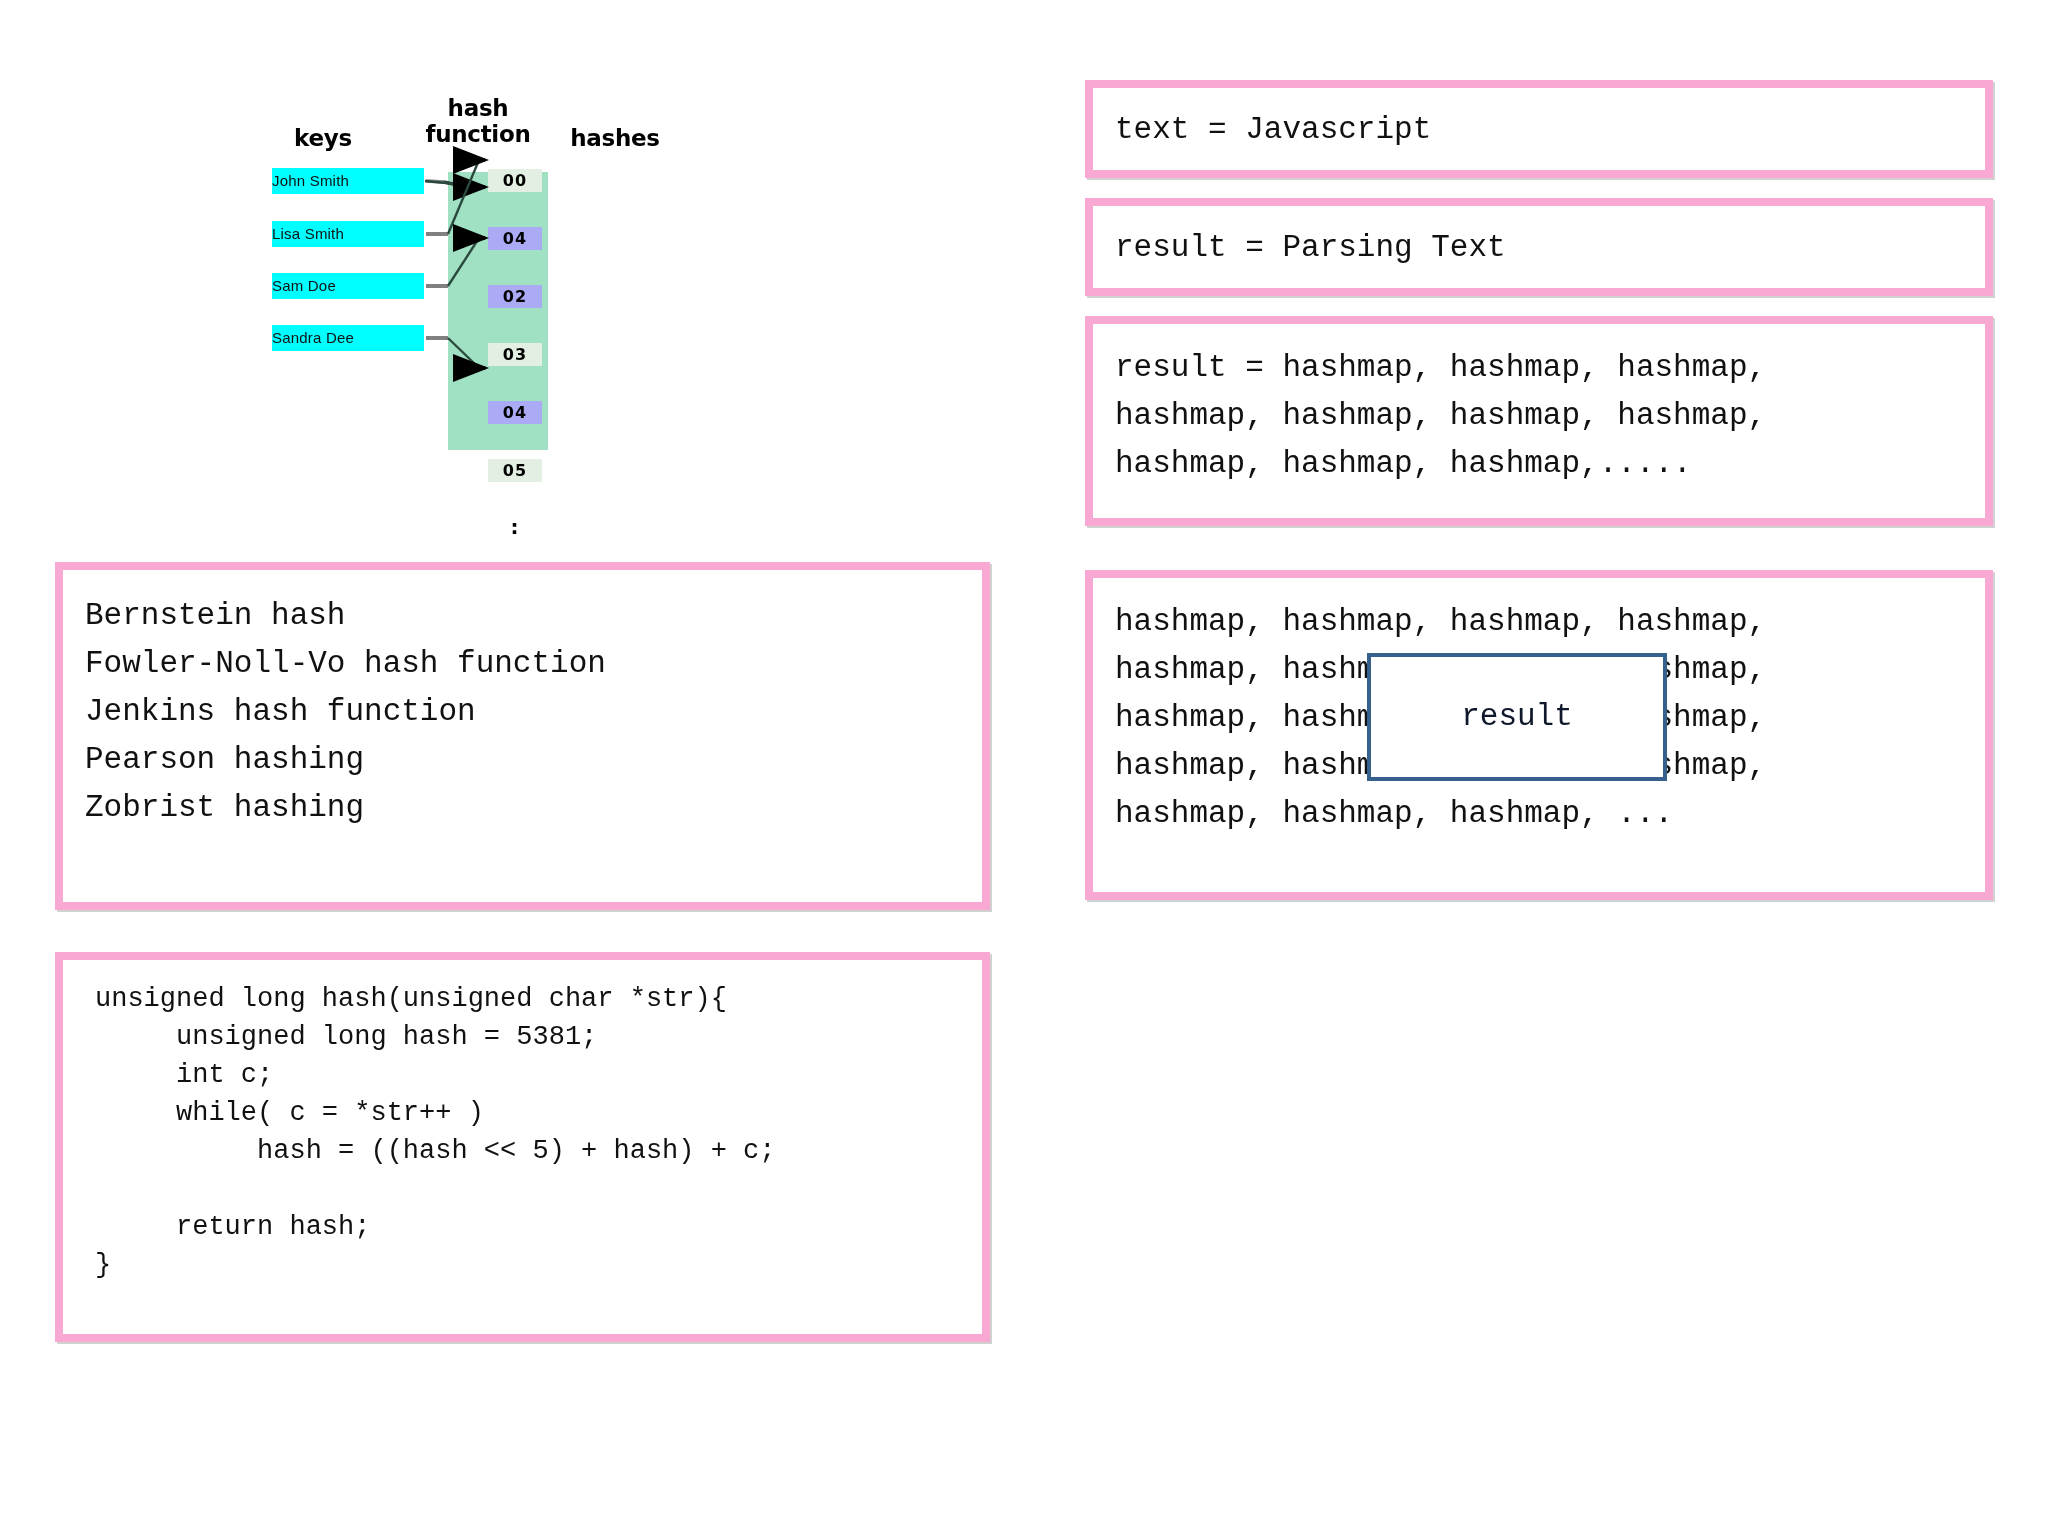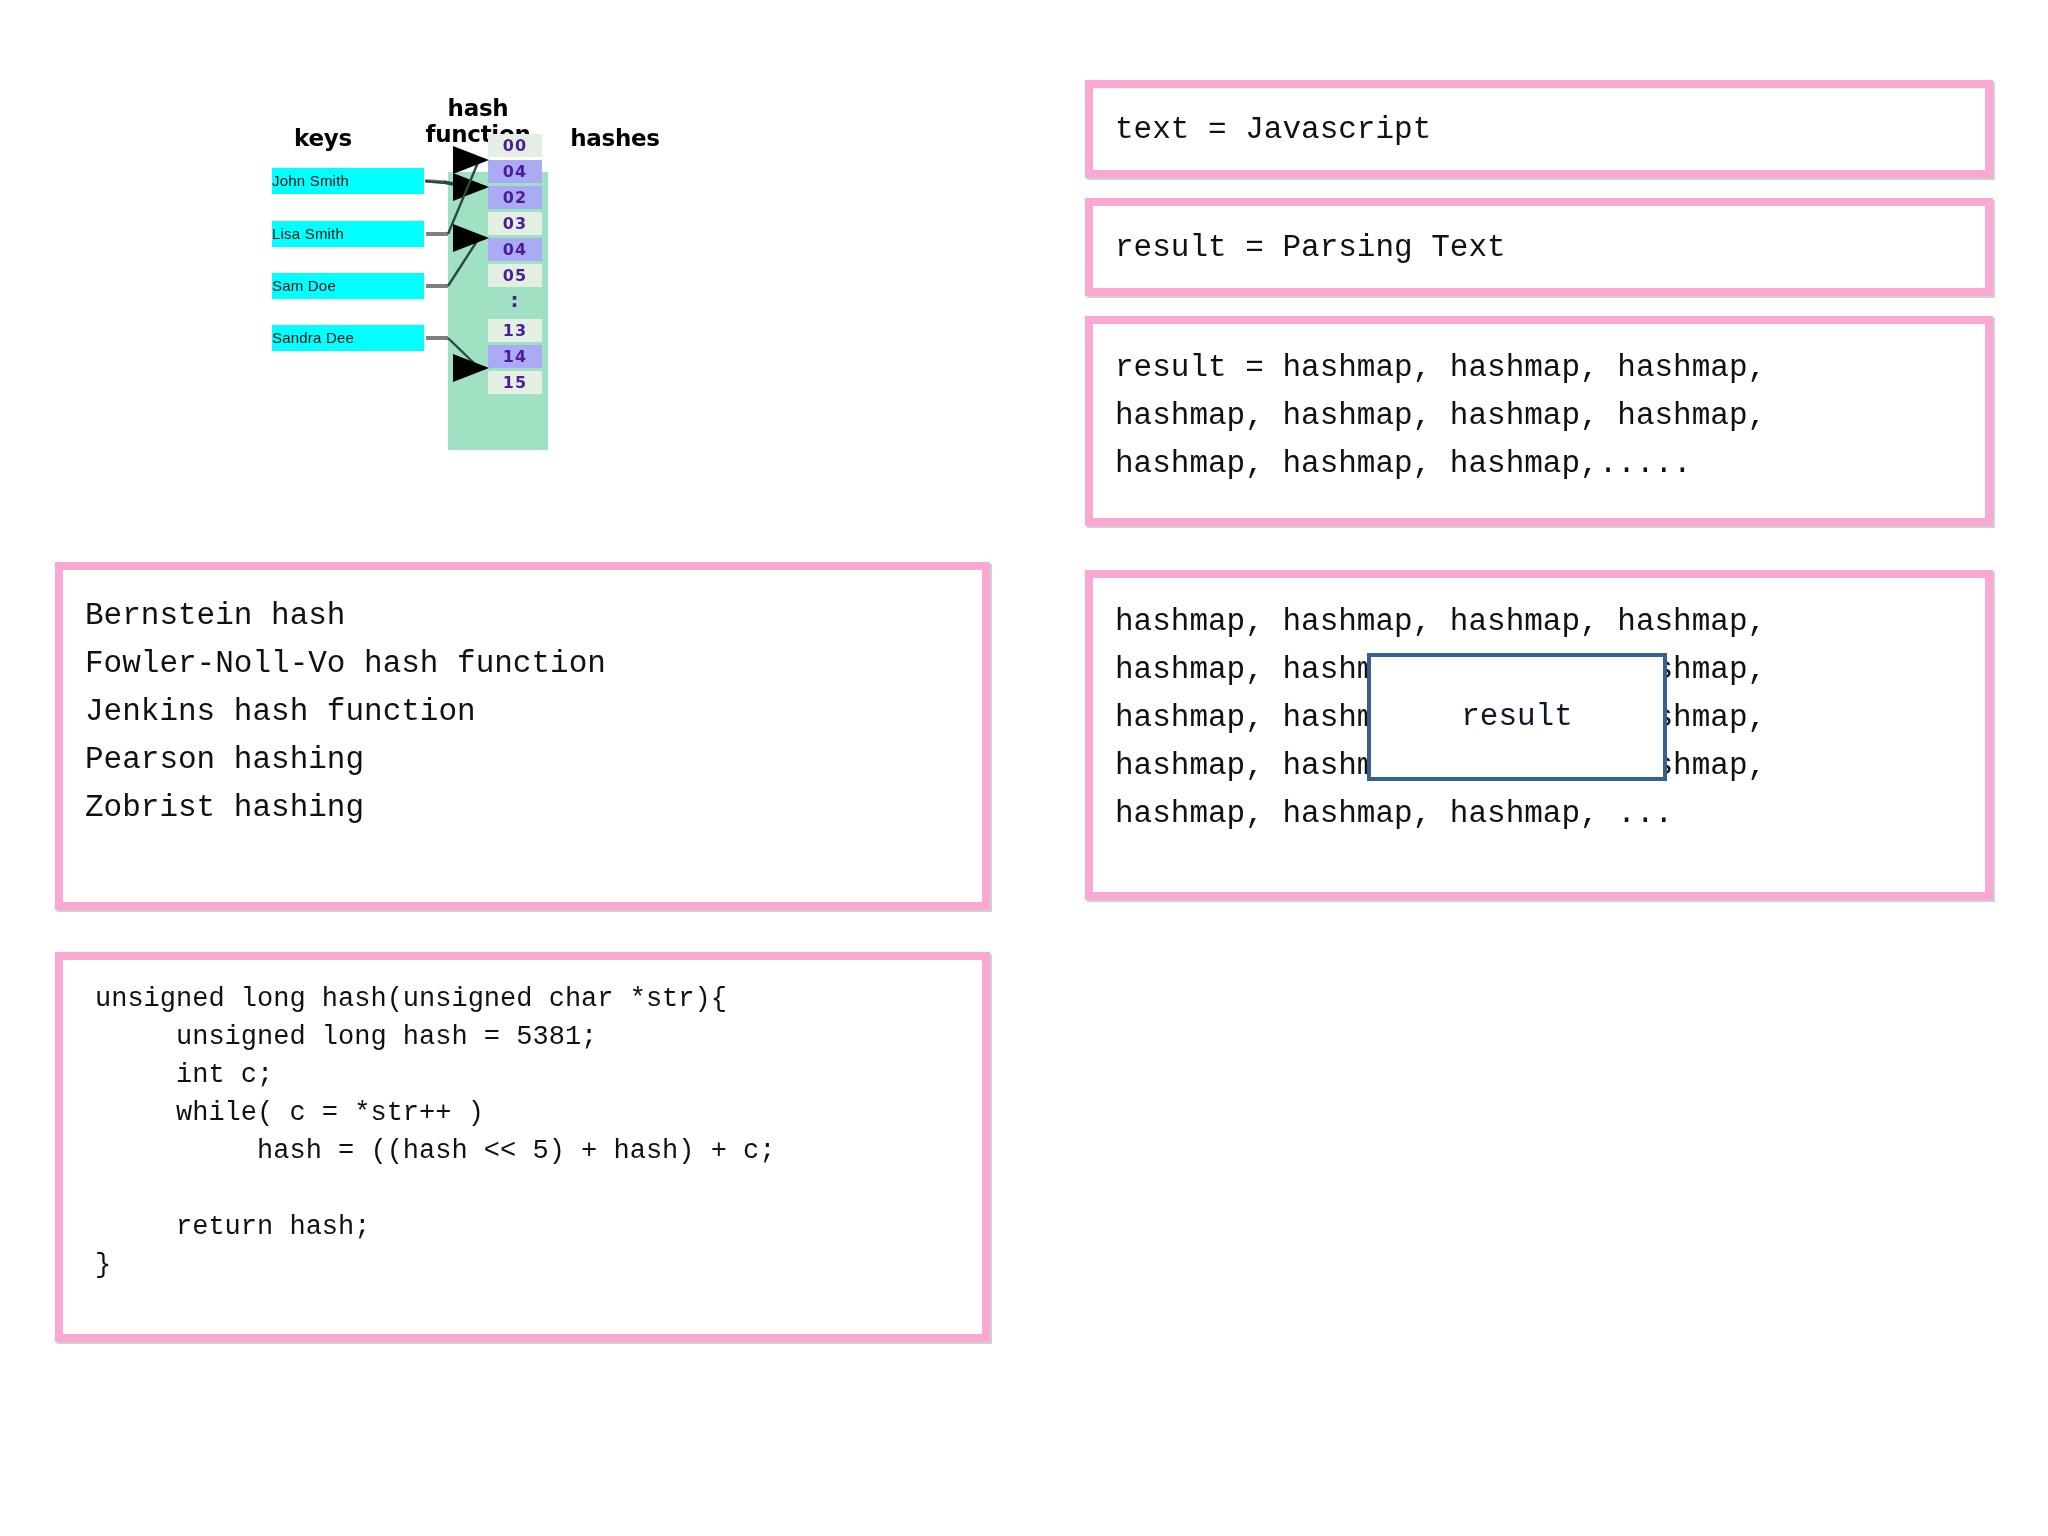--- a/index.html
+++ b/index.html
@@ -69,27 +69,28 @@
     position: absolute;
     left: 230px;
     top: 62px;
     width: 54px;
   }
   .hash-cell {
     width: 54px;
     height: 23px;
     margin-bottom: 3px;
     background: #e2efe2;
-    color: #4c1d95;
+    color: #000000;
     font-family: "DejaVu Sans", sans-serif;
     font-weight: bold;
     font-size: 16px;
     line-height: 23px;
     text-align: center;
     letter-spacing: 1px;
+    margin-top: 35px;
   }
   .hash-cell.filled { background: #aaaaf5; }
   .hash-cell.ellipsis {
     background: transparent;
     font-size: 20px;
     line-height: 20px;
     height: 26px;
   }
 
   #arrow-svg {

